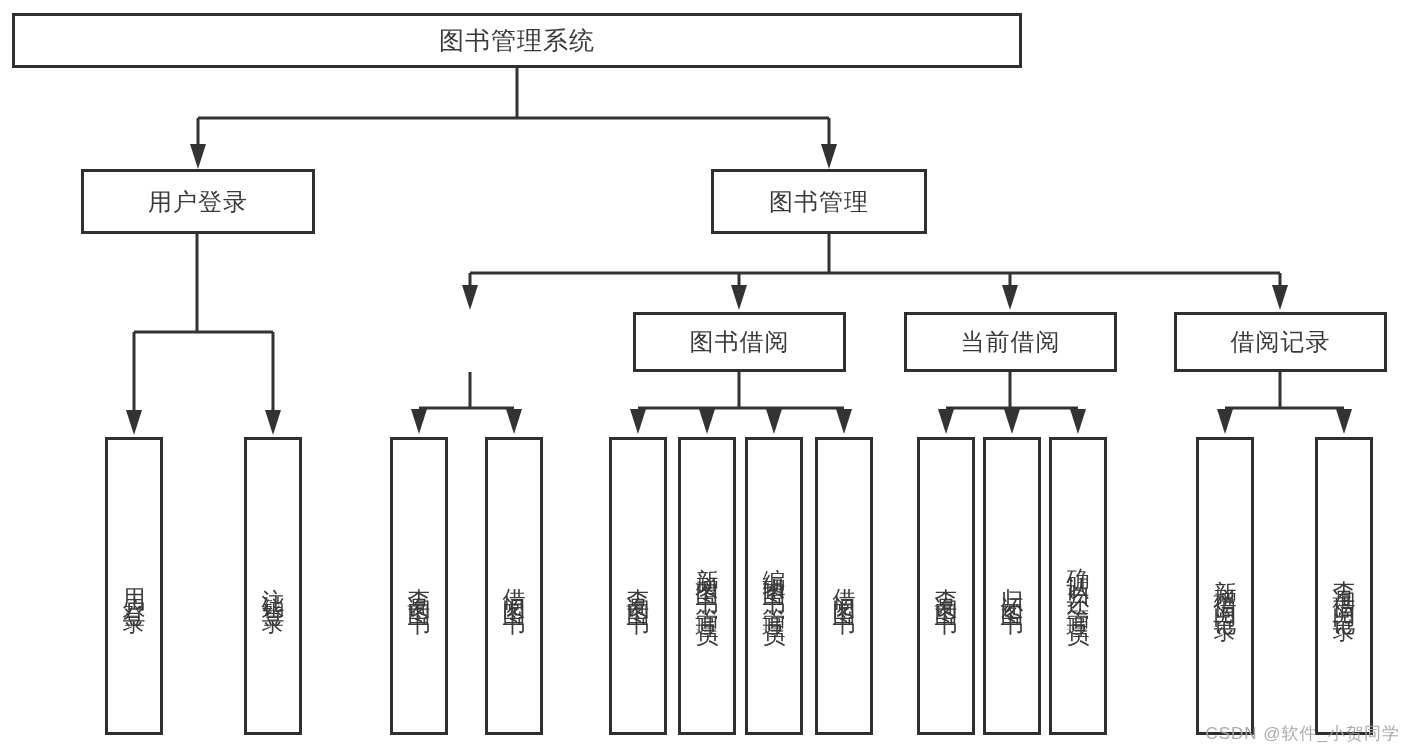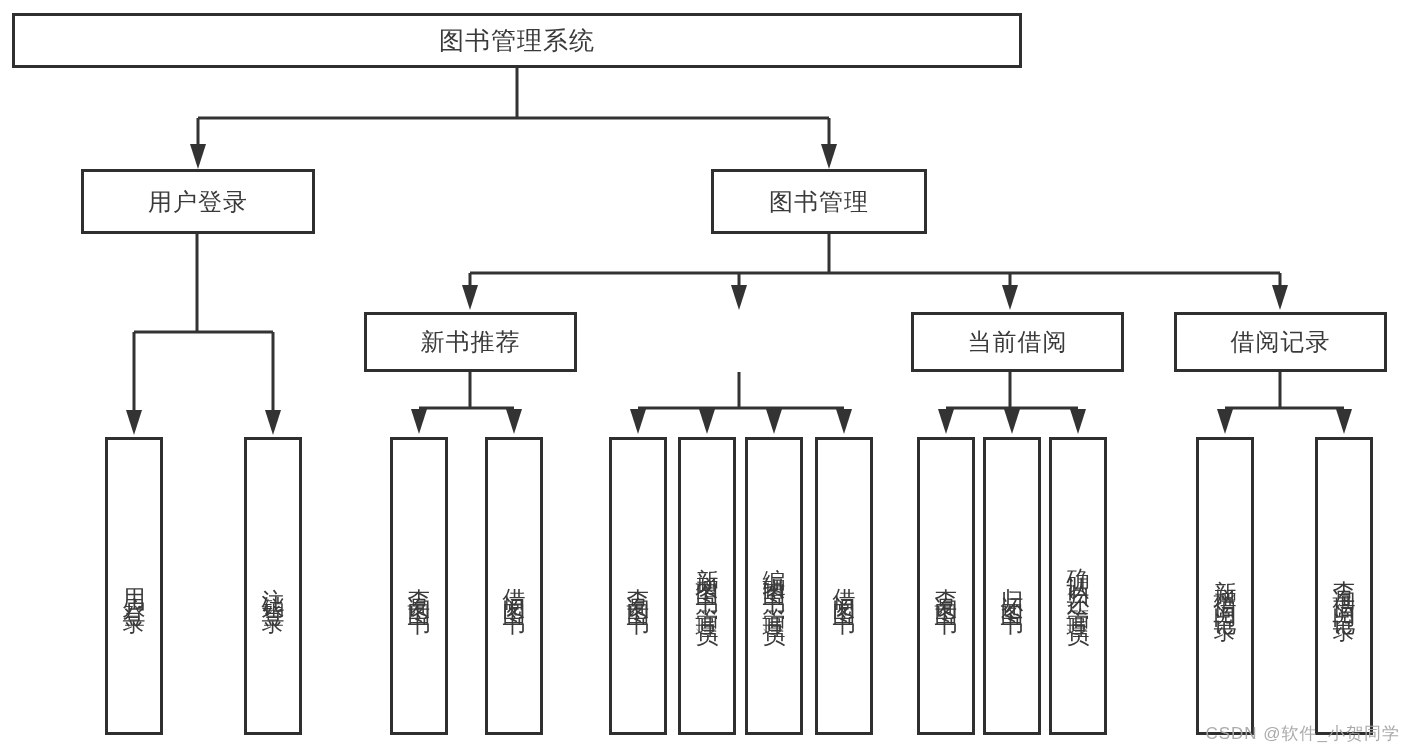--- a/index.html
+++ b/index.html
@@ -90,24 +90,24 @@
     <span class="root-label">图书管理系统</span>
   </div>
 
   <div class="box" style="left:81px; top:169px; width:234px; height:65px;">
     <span class="h-label">用户登录</span>
   </div>
   <div class="box" style="left:711px; top:169px; width:216px; height:65px;">
     <span class="h-label">图书管理</span>
   </div>
 
-  <div class="box" style="left:364px; top:312px; width:213px; height:60px;">
-    <span class="h-label">新书推荐</span>
+  <div class="box" style="left:633px; top:312px; width:213px; height:60px;">
+    <span class="h-label">图书借阅</span>
   </div>
-  <div class="box" style="left:904px; top:312px; width:213px; height:60px;margin-left:7px;">
+  <div class="box" style="left:904px; top:312px; width:213px; height:60px;">
     <span class="h-label">当前借阅</span>
   </div>
   <div class="box" style="left:1174px; top:312px; width:213px; height:60px;">
     <span class="h-label">借阅记录</span>
   </div>
 
   <div class="box leaf" style="left:105px;">
     <span class="v-label">用户登录</span>
   </div>
   <div class="box leaf" style="left:244px;">

